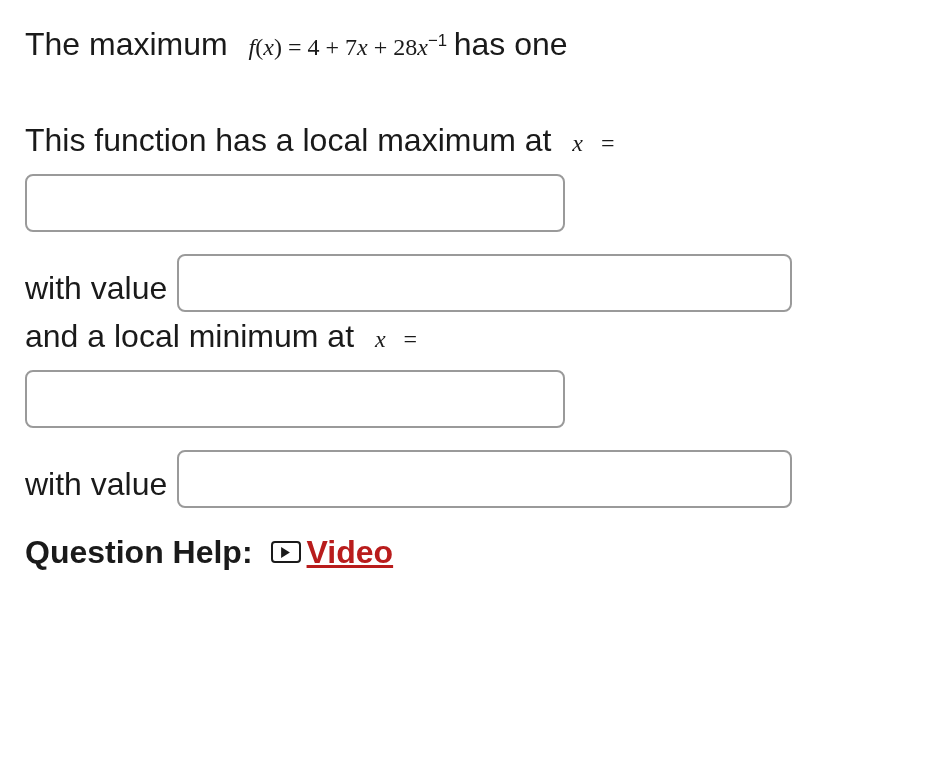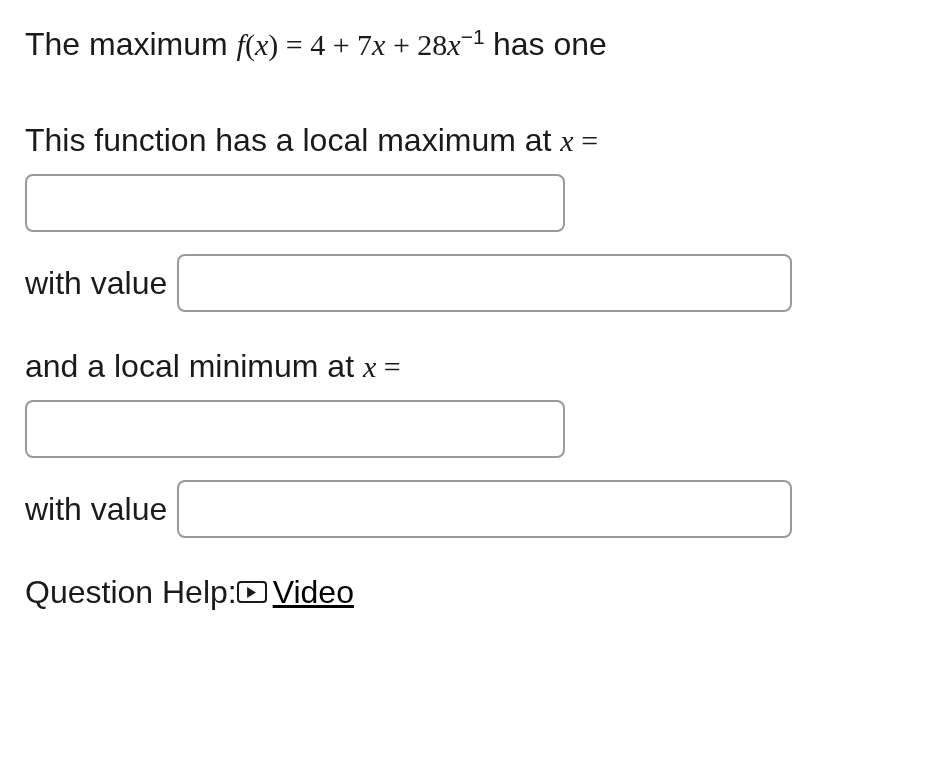--- a/index.html
+++ b/index.html
@@ -41,33 +41,34 @@
       margin-top: 10px;
       margin-bottom: 22px;
     }
     .input-inline {
       width: 615px;
       display: inline-block;
       margin-left: 10px;
     }
     .row {
       display: flex;
-      align-items: center;
-      margin-bottom: 30px;
+      align-items: flex-end;
     }
     .row-label {
       white-space: nowrap;
     }
     .help-row {
-      margin-top: 10px;
+      margin-top: 20px;
       display: flex;
       align-items: center;
+      gap: 18px;
+      font-weight: bold;
     }
     .video-link {
-      color: #000000;
+      color: #b91c1c;
       text-decoration: underline;
       display: inline-flex;
       align-items: center;
       gap: 6px;
       cursor: pointer;
     }
     .video-icon {
       display: inline-flex;
       align-items: center;
       justify-content: center;
@@ -81,21 +82,22 @@
     .video-icon svg {
       width: 11px;
       height: 11px;
     }
     .sup {
       font-size: 0.7em;
       vertical-align: super;
       font-style: normal;
     }
     .fn-expr {
-      font-size: 30px;
+      font-size: 24px;
+      margin-left: 12px;
     }
   </style>
 </head>
 <body>
 
 <div class="problem-text">
   <span>The maximum </span>
   <span class="fn-expr">
     <span class="math">f</span><span class="math-op">(</span><span class="math">x</span><span class="math-op">)</span><span class="math-op"> = </span><span class="math-op">4</span><span class="math-op"> + </span><span class="math-op">7</span><span class="math">x</span><span class="math-op"> + </span><span class="math-op">28</span><span class="math">x</span><span class="sup">−1</span>
   </span>

